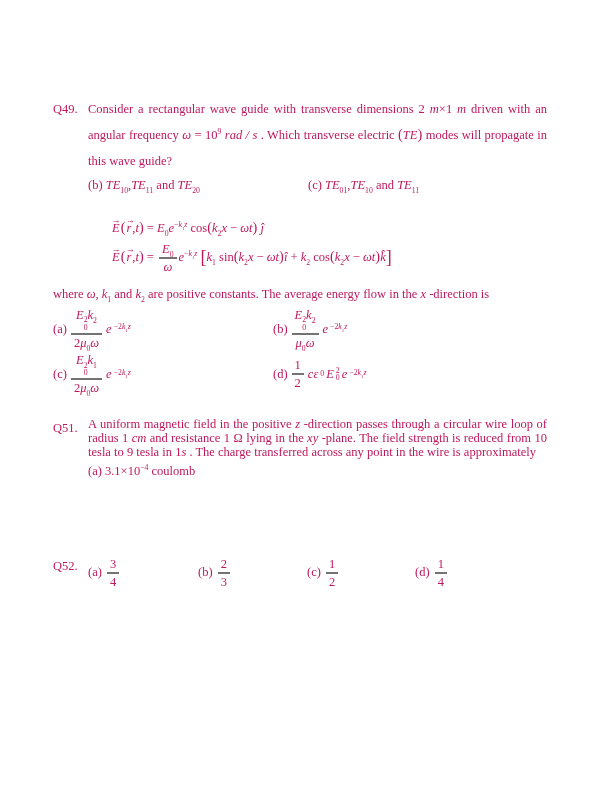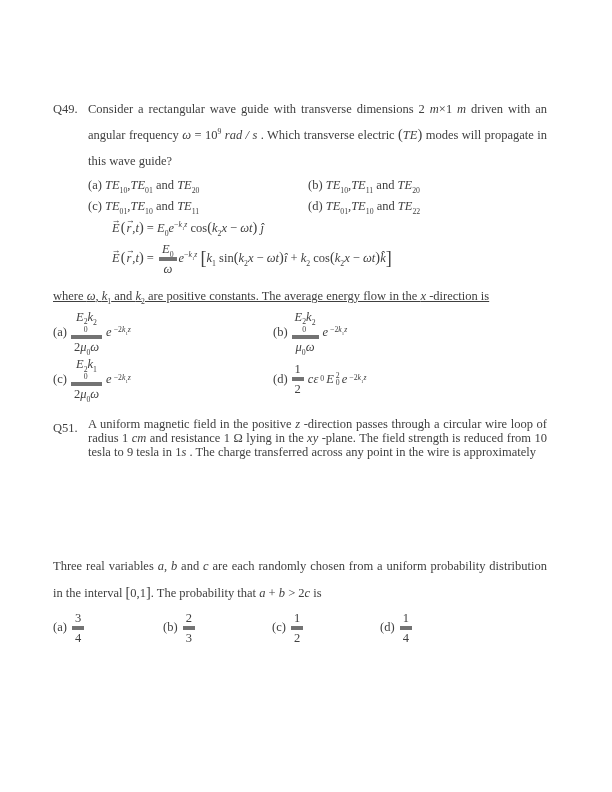--- a/index.html
+++ b/index.html
@@ -2,21 +2,21 @@
 <html><head>
 <meta charset="utf-8">
 <style>
   * { box-sizing: border-box; }
   html, body { margin: 0; padding: 0; background: #ffffff; }
   .page {
     position: relative;
     width: 612px;
     height: 792px;
     background: #ffffff;
-    color: #404040;
+    color: #be185d;
     font-family: "Liberation Serif", serif;
     font-size: 12.5px;
     overflow: hidden;
   }
   .question { position: absolute; left: 53px; width: 494px; display: flex; }
   .qnum { width: 35px; flex: none; line-height: 26px; }
   .qbody { flex: 1; min-width: 0; }
   .qtext { margin: 0; text-align: justify; line-height: 26px; }
   .q51 .qtext { line-height: 14px; }
   .q51 .qnum { line-height: 22px; }
@@ -26,27 +26,27 @@
   .opts { display: grid; margin-top: 1px; }
   .cols2 { grid-template-columns: 220px 1fr; }
   .cols4 { grid-template-columns: 110px 109px 108px 1fr; }
   .opt { line-height: 21px; white-space: nowrap; }
   .q51 .opt { line-height: 23px; }
   .q50 .opt { line-height: 16px; margin-bottom: 3px; min-height: 36px; display: flex; align-items: center; gap: 2px; }
   .q52 .opt { margin-top: 3px; }
 
   .eqs { margin-left: 58px; }
   .eq { margin: 5px 0 6px 0; line-height: normal; white-space: nowrap; }
-  .where { margin-top: 5px; text-decoration: underline; }
+  .where { margin-top: 5px; }
 
   i { font-style: italic; }
   sub, sup { line-height: 0; font-size: 0.62em; }
 
   .frac { display: inline-block; vertical-align: middle; text-align: center; margin: 0 2px; }
-  .frac > .num { display: block; border-bottom: 4px solid #737373; padding: 0 3px 1px 3px; line-height: 1.15; }
+  .frac > .num { display: block; border-bottom: 2px solid #737373; padding: 0 3px 1px 3px; line-height: 1.15; }
   .frac > .den { display: block; padding: 1px 3px 0 3px; line-height: 1.15; }
 
   .stk { display: inline-flex; flex-direction: column; vertical-align: -0.45em; font-size: 0.62em; line-height: 1; text-align: left; }
   .stk span { display: block; }
 
   .vec { font-style: italic; position: relative; display: inline-block; padding: 0 1px; }
   .vec::after { content: '→'; position: absolute; left: 8%; top: -0.7em; font-size: 0.7em; font-style: normal; }
 
   .bb { font-size: 1.45em; line-height: 0; vertical-align: -0.1em; }
   .big { font-size: 1.15em; line-height: 0; }
@@ -54,24 +54,22 @@
 </head>
 <body>
 
 <div class="page">
 
   <div class="question q49" style="top:96px">
     <div class="qnum">Q49.</div>
     <div class="qbody">
       <p class="qtext">Consider a rectangular wave guide with transverse dimensions 2 <i>m</i>×1 <i>m</i> driven with an angular frequency <i>ω</i> = 10<sup>9</sup> <i>rad / s</i> . Which transverse electric <span class="big">(</span><i>TE</i><span class="big">)</span> modes will propagate in this wave guide?</p>
       <div class="opts cols2">
-        <div class="opt">(a) <i>TE</i><sub>10</sub>,<i>TE</i><sub>01</sub> and <i>TE</i><sub>20</sub></div>
         <div class="opt">(b) <i>TE</i><sub>10</sub>,<i>TE</i><sub>11</sub> and <i>TE</i><sub>20</sub></div>
         <div class="opt">(c) <i>TE</i><sub>01</sub>,<i>TE</i><sub>10</sub> and <i>TE</i><sub>11</sub></div>
-        <div class="opt">(d) <i>TE</i><sub>01</sub>,<i>TE</i><sub>10</sub> and <i>TE</i><sub>22</sub></div>
       </div>
     </div>
   </div>
 
   <div class="question q50" style="top:216px">
     <div class="qbody">
       <div class="eqs">
         <div class="eq"><span class="vec">E</span><span class="big">(</span><span class="vec">r</span>,<i>t</i><span class="big">)</span> = <i>E</i><sub>0</sub><i>e</i><sup>−<i>k</i><sub>1</sub><i>z</i></sup> cos<span class="big">(</span><i>k</i><sub>2</sub><i>x</i> − <i>ωt</i><span class="big">)</span> <i>ĵ</i></div>
         <div class="eq"><span class="vec">E</span><span class="big">(</span><span class="vec">r</span>,<i>t</i><span class="big">)</span> = <span class="frac"><span class="num"><i>E</i><sub>0</sub></span><span class="den"><i>ω</i></span></span><i>e</i><sup>−<i>k</i><sub>1</sub><i>z</i></sup> <span class="bb">[</span><i>k</i><sub>1</sub> sin<span class="big">(</span><i>k</i><sub>2</sub><i>x</i> − <i>ωt</i><span class="big">)</span><i>î</i> + <i>k</i><sub>2</sub> cos<span class="big">(</span><i>k</i><sub>2</sub><i>x</i> − <i>ωt</i><span class="big">)</span><i>k̂</i><span class="bb">]</span></div>
       </div>
@@ -107,27 +105,28 @@
             </span><i>e</i><sup>−2<i>k</i><sub>1</sub><i>z</i></sup></div>
       </div>
     </div>
   </div>
 
   <div class="question q51" style="top:417px">
     <div class="qnum">Q51.</div>
     <div class="qbody">
       <p class="qtext">A uniform magnetic field in the positive <i>z</i> -direction passes through a circular wire loop of radius 1 <i>cm</i> and resistance 1 Ω lying in the <i>xy</i> -plane. The field strength is reduced from 10 tesla to 9 tesla in 1<i>s</i> . The charge transferred across any point in the wire is approximately</p>
       <div class="opts cols2">
+        <div class="opt">(a) 3.1×10<sup>−4</sup> coulomb</div>
       </div>
     </div>
   </div>
 
   <div class="question q52" style="top:553px">
+    <div class="qnum">Q52.</div>
     <div class="qbody">
-      <p class="qtext">Three real variables <i>a</i>, <i>b</i> and <i>c</i> are each randomly chosen from a uniform probability distribution in the interval <span class="big">[</span>0,1<span class="big">]</span>. The probability that <i>a</i> + <i>b</i> &gt; 2<i>c</i> is</p>
       <div class="opts cols4">
         <div class="opt">(a) <span class="frac"><span class="num">3</span><span class="den">4</span></span></div>
         <div class="opt">(b) <span class="frac"><span class="num">2</span><span class="den">3</span></span></div>
         <div class="opt">(c) <span class="frac"><span class="num">1</span><span class="den">2</span></span></div>
         <div class="opt">(d) <span class="frac"><span class="num">1</span><span class="den">4</span></span></div>
       </div>
     </div>
   </div>
 
 </div>

